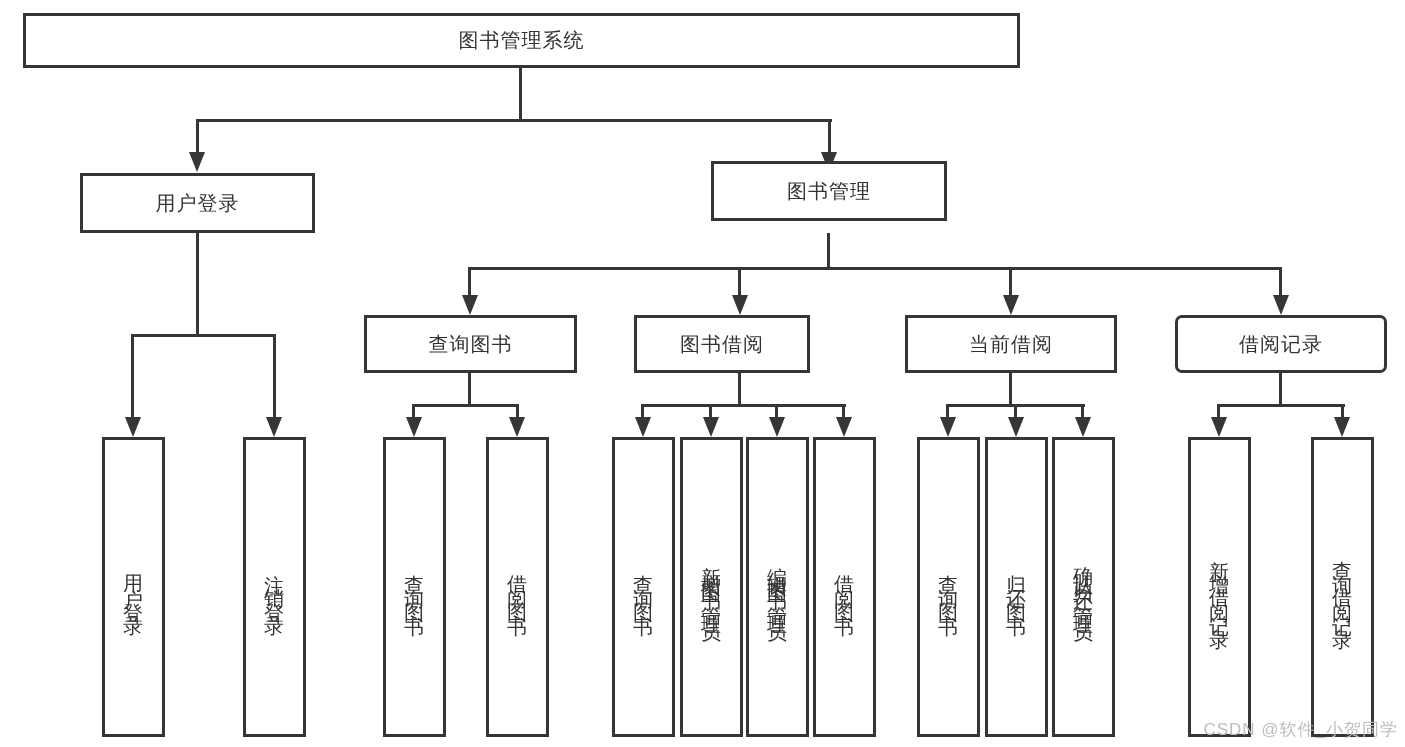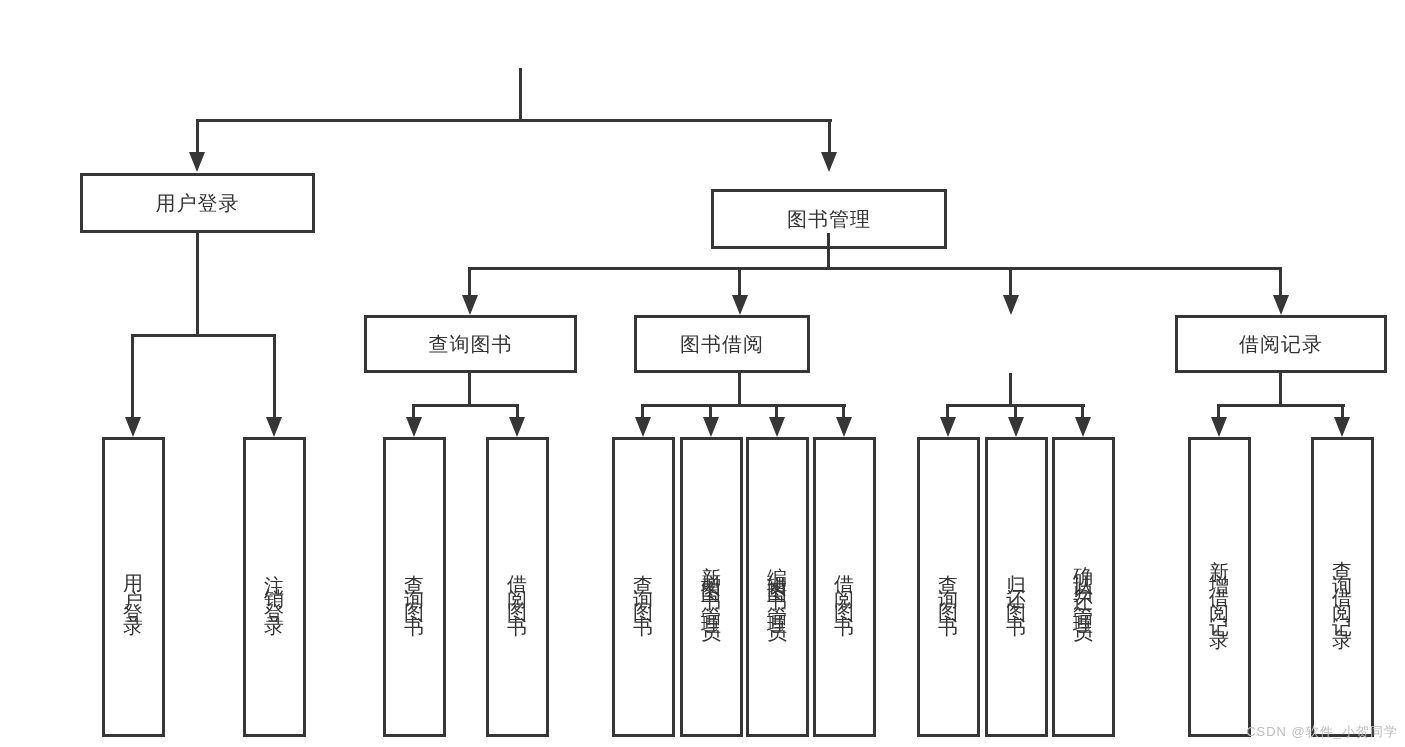--- a/index.html
+++ b/index.html
@@ -42,44 +42,47 @@
     width: 0; height: 0;
     border-left: 8px solid transparent;
     border-right: 8px solid transparent;
     border-top: 20px solid #363636;
   }
 
   .watermark {
     position: absolute;
     right: 7px;
     bottom: 6px;
-    font-size: 13px;
+    font-size: 17px;
     color: #bdbdbd;
     letter-spacing: 1px;
     z-index: 5;
     background: transparent;
   }
 </style>
 </head>
 <body>
 
 <div class="stage">
 
+  <div class="box" style="left:23px; top:13px; width:997px; height:55px;">
+    <span>图书管理系统</span>
+  </div>
 
   <div class="vline" style="left:519px; top:68px; height:54px;"></div>
   <div class="hline" style="left:196px; top:119px; width:636px;"></div>
   <div class="vline" style="left:196px; top:119px; height:36px;"></div>
   <div class="arrow" style="left:189px; top:152px;"></div>
   <div class="vline" style="left:828px; top:119px; height:36px;"></div>
   <div class="arrow" style="left:821px; top:152px;"></div>
 
   <div class="box" style="left:80px; top:173px; width:235px; height:60px;">
     <span>用户登录</span>
   </div>
-  <div class="box" style="left:711px; top:189px; width:236px; height:60px;">
+  <div class="box" style="left:711px; top:161px; width:236px; height:60px;">
     <span>图书管理</span>
   </div>
 
   <div class="vline" style="left:196px; top:233px; height:104px;"></div>
   <div class="hline" style="left:131px; top:334px; width:145px;"></div>
   <div class="vline" style="left:131px; top:334px; height:85px;"></div>
   <div class="arrow" style="left:125px; top:417px;"></div>
   <div class="vline" style="left:273px; top:334px; height:85px;"></div>
   <div class="arrow" style="left:266px; top:417px;"></div>
 
@@ -93,21 +96,24 @@
   <div class="arrow" style="left:1003px; top:295px;"></div>
   <div class="vline" style="left:1279px; top:267px; height:30px;"></div>
   <div class="arrow" style="left:1273px; top:295px;"></div>
 
   <div class="box" style="left:364px; top:315px; width:213px; height:58px;">
     <span>查询图书</span>
   </div>
   <div class="box" style="left:634px; top:315px; width:176px; height:58px;">
     <span>图书借阅</span>
   </div>
-  <div class="box" style="left:1175px; top:315px; width:212px; height:58px;">
+  <div class="box" style="left:905px; top:315px; width:212px; height:58px;">
+    <span>当前借阅</span>
+  </div>
+  <div class="box" style="left:1175px; top:315px; width:212px; height:58px;border-radius:7px;">
     <span>借阅记录</span>
   </div>
 
   <div class="vline" style="left:468px; top:373px; height:34px;"></div>
   <div class="hline" style="left:412px; top:404px; width:107px;"></div>
   <div class="vline" style="left:412px; top:404px; height:16px;"></div>
   <div class="arrow" style="left:406px; top:417px;"></div>
   <div class="vline" style="left:516px; top:404px; height:16px;"></div>
   <div class="arrow" style="left:509px; top:417px;"></div>
 

